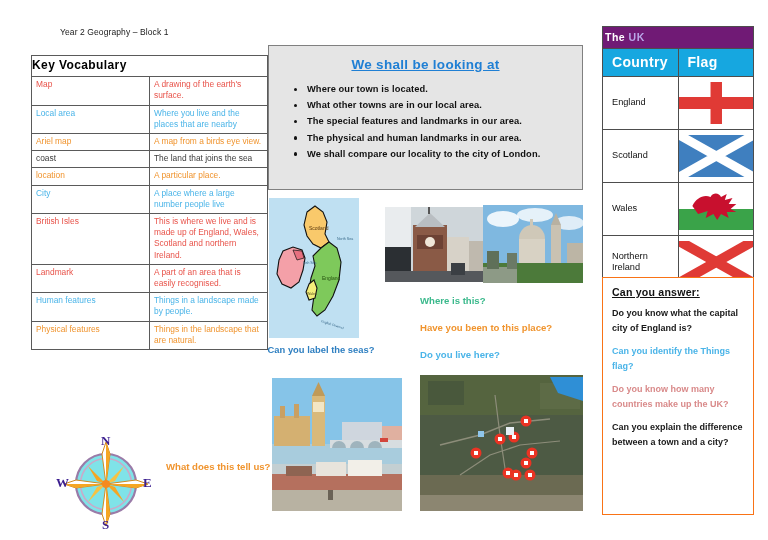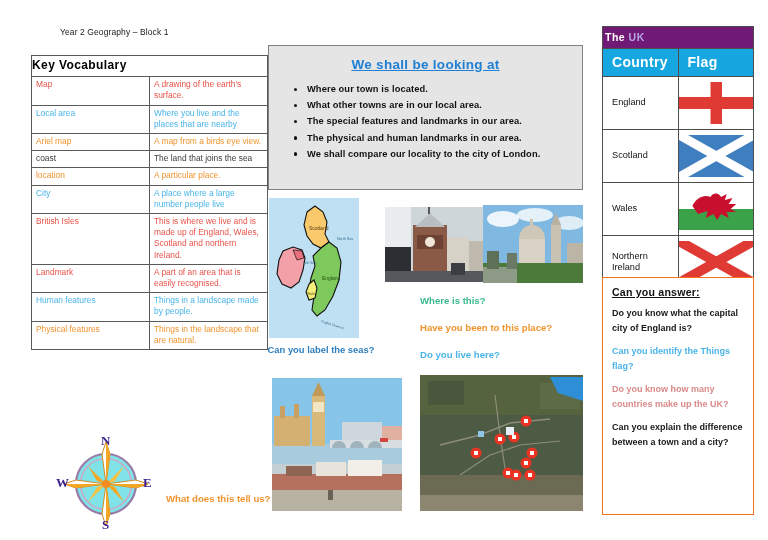--- a/index.html
+++ b/index.html
@@ -43,21 +43,21 @@
   .compass-letter{
     position:absolute;font-family:"Liberation Serif", serif;
     font-weight:bold;font-size:13px;color:#3b1e8f;
   }
   .cl-n{left:43px;top:-1px;}
   .cl-s{left:44px;top:83px;}
   .cl-w{left:-2px;top:41px;}
   .cl-e{left:85px;top:41px;}
   .compass-q{
     position:absolute;left:166px;top:458px;width:110px;
-    color:#f0942e;font-size:9.6px;font-weight:bold;line-height:17px;margin-top:32px;
+    color:#f0942e;font-size:9.6px;font-weight:bold;line-height:17px;
   }
 
   
   .looking{
     position:absolute;left:268px;top:45px;width:315px;height:145px;
     border:1px solid #808080;background:#e5e5e5;box-sizing:border-box;
   }
   .looking h2{
     margin:0;padding:11px 0 0 0;text-align:center;
     font-size:13.5px;color:#1f7fd4;font-weight:bold;

